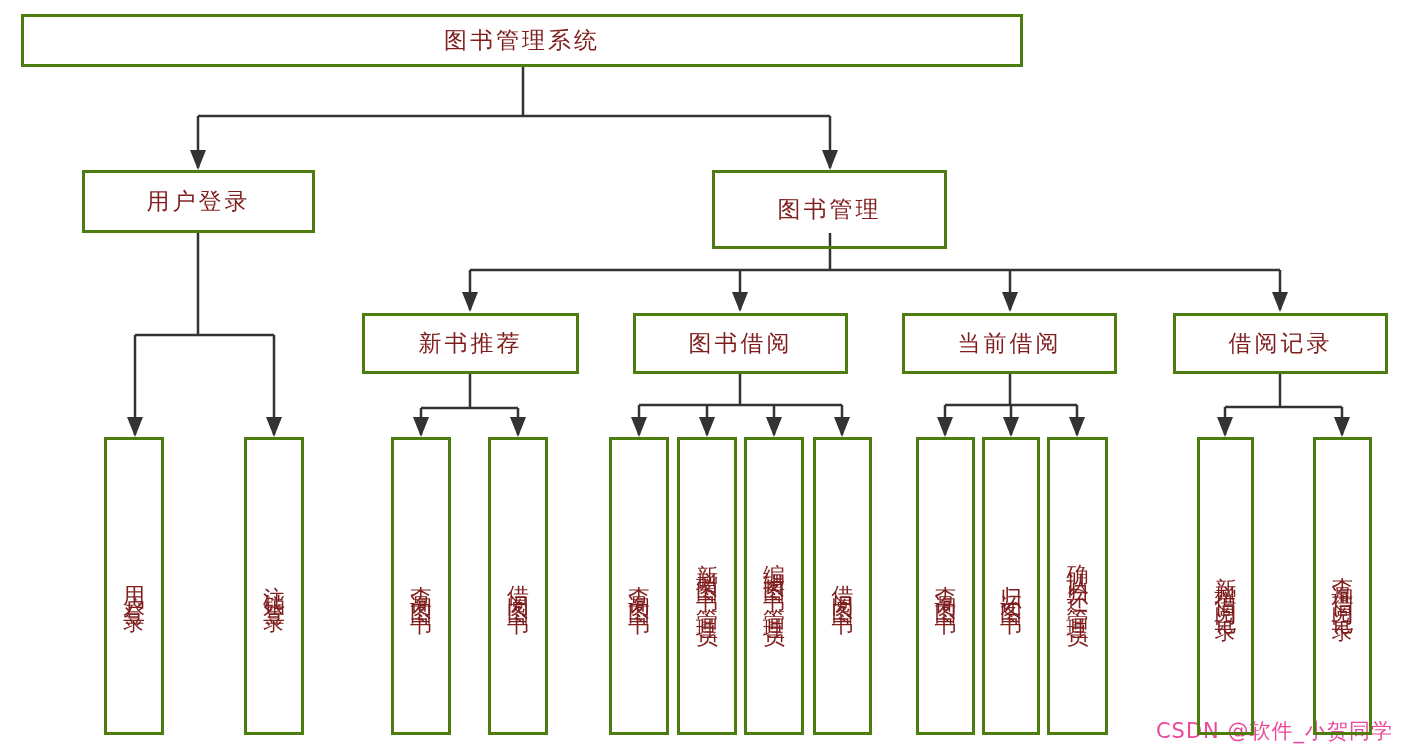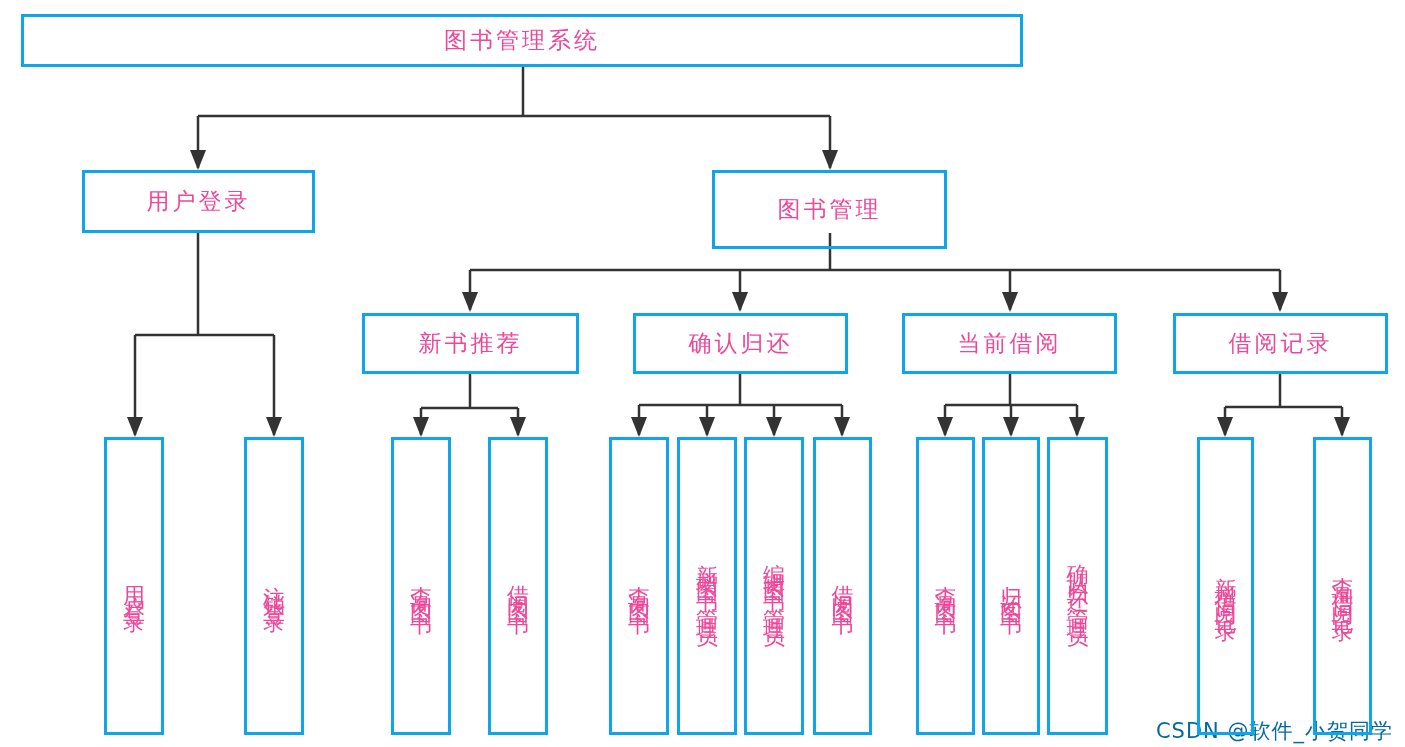--- a/index.html
+++ b/index.html
@@ -7,44 +7,44 @@
     position:relative;
     width:1405px;height:747px;
     background:#ffffff;
     font-family:"DejaVu Sans","Liberation Sans",sans-serif;
     overflow:hidden;
   }
   .wires{position:absolute;left:0;top:0;z-index:1;}
   .node{
     position:absolute;
     box-sizing:border-box;
-    border:3px solid #0ea5e9;
+    border:3px solid #4d7c0f;
     background:transparent;
-    color:#ec4899;
+    color:#7f1d1d;
     display:flex;align-items:center;justify-content:center;
     z-index:2;
   }
   .hbox{
     font-size:23px;
     letter-spacing:3px;
     white-space:nowrap;
   }
   .vbox{
     writing-mode:vertical-rl;
     text-orientation:mixed;
     font-size:22px;
     letter-spacing:9px;
     top:437px;height:298px;width:60px;
   }
   .watermark{
     position:absolute;
     right:12px;bottom:2px;
     font-size:21px;
     letter-spacing:1px;
-    color:#0369a1;
+    color:#ec4899;
     z-index:1;
     white-space:nowrap;
     margin-top:11px;
   }
 </style>
 </head>
 <body>
 
 <div class="canvas">
 
@@ -97,21 +97,21 @@
       <path d="M1342 407 V435" marker-end="url(#arr)"></path>
     </g>
   </svg>
 
   <div class="node hbox" style="left:21px;top:14px;width:1002px;height:53px;">图书管理系统</div>
 
   <div class="node hbox" style="left:82px;top:170px;width:233px;height:63px;">用户登录</div>
   <div class="node hbox" style="left:712px;top:170px;width:235px;height:79px;">图书管理</div>
 
   <div class="node hbox" style="left:362px;top:313px;width:217px;height:61px;text-align:right;">新书推荐</div>
-  <div class="node hbox" style="left:633px;top:313px;width:215px;height:61px;">确认归还</div>
+  <div class="node hbox" style="left:633px;top:313px;width:215px;height:61px;">图书借阅</div>
   <div class="node hbox" style="left:902px;top:313px;width:215px;height:61px;">当前借阅</div>
   <div class="node hbox" style="left:1173px;top:313px;width:215px;height:61px;">借阅记录</div>
 
   <div class="node vbox" style="left:104px;">用户登录</div>
   <div class="node vbox" style="left:244px;">注销登录</div>
 
   <div class="node vbox" style="left:391px;">查询图书</div>
   <div class="node vbox" style="left:488px;">借阅图书</div>
 
   <div class="node vbox" style="left:609px;">查询图书</div>

